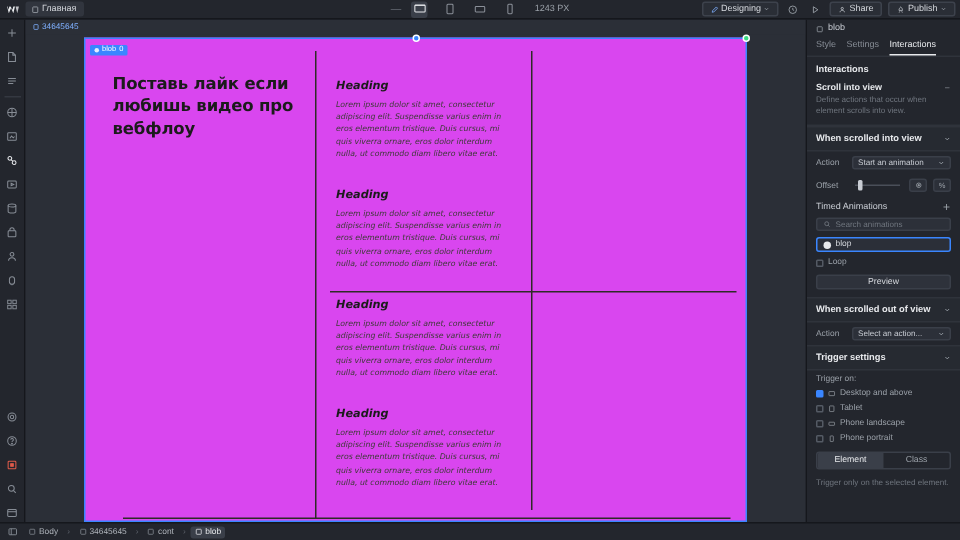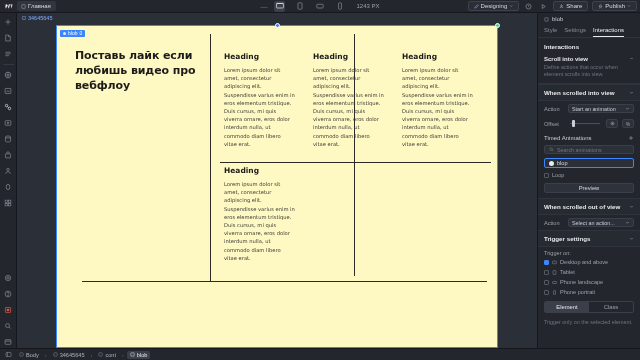--- a/index.html
+++ b/index.html
@@ -59,41 +59,41 @@
   .rail-icon.red { color:#e05b4a; }
   .rail-sep { width:11px; height:1px; background:#343841; }
 
   
   .canvaswrap { flex:1; position:relative; background:#2b2f37; overflow:hidden; }
   .tabstrip { height:10px; display:flex; align-items:center; padding-left:2px; background:#2b2f37; }
   .tab-chip { display:flex; align-items:center; gap:2px; height:8px; padding:0 3px;
     color:#7fb0ff; font-size:5.5px; border-radius:1px; }
   .artboard {
     position:absolute; left:39px; top:12px; right:39px; bottom:0;
-    background:#fef9c3; border:1px solid #3a86ff;
+    background:#d946ef; border:1px solid #3a86ff;
   }
   .sel-label {
     position:absolute; left:3px; top:4px; display:flex; align-items:center; gap:2px;
     background:#3a86ff; color:#fff; font-size:5px; height:7px; padding:0 3px; border-radius:1px;
     z-index:5; line-height:7px;
   }
   .sel-label .dot { width:3px; height:3px; border-radius:50%; background:#fff; opacity:.85; }
   .handle { position:absolute; width:5px; height:5px; border-radius:50%; background:#3ddc84;
     border:1px solid #fff; z-index:6; }
   .handle.tr { right:-3px; top:-3px; }
   .handle.tm { left:50%; margin-left:-2.5px; top:-3px; background:#3a86ff; }
 
   
   .content { position:absolute; left:18px; top:22px; right:10px; display:flex; gap:0; }
   .col-left { width:145px; flex:0 0 145px; padding-right:10px; }
   .hero-title {
     font-family:"DejaVu Sans", sans-serif;
     font-size:11px; line-height:15px; font-weight:700; color:#1b1b1b; letter-spacing:-0.1px;
   }
-  .grid2 { flex:1; display:grid; grid-template-columns:1fr 1fr 1fr; position:relative; }
+  .grid2 { flex:1; display:grid; grid-template-columns:1fr; position:relative;font-style:italic; }
   .cell { padding:4px 14px 14px 4px; position:relative; }
   .cell h3 {
     font-size:7.5px; font-weight:700; color:#1b1b1b; margin-bottom:5px;
     font-family:"DejaVu Sans", sans-serif;
   }
   .cell p {
     font-size:5.2px; line-height:8.2px; color:#3c3a36; max-width:118px;
     font-family:"DejaVu Sans", sans-serif;
   }
   .vline { position:absolute; top:-14px; bottom:0; left:50%; width:1px; background:#2e2b26; }

